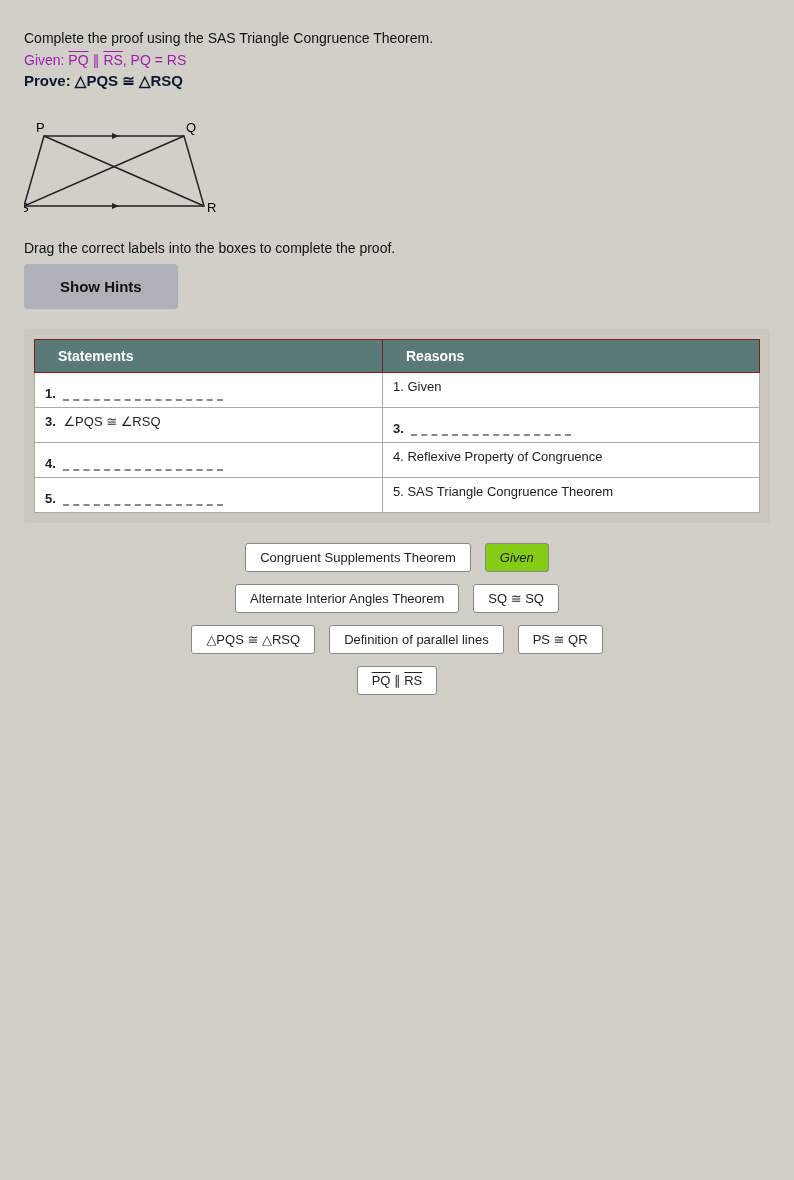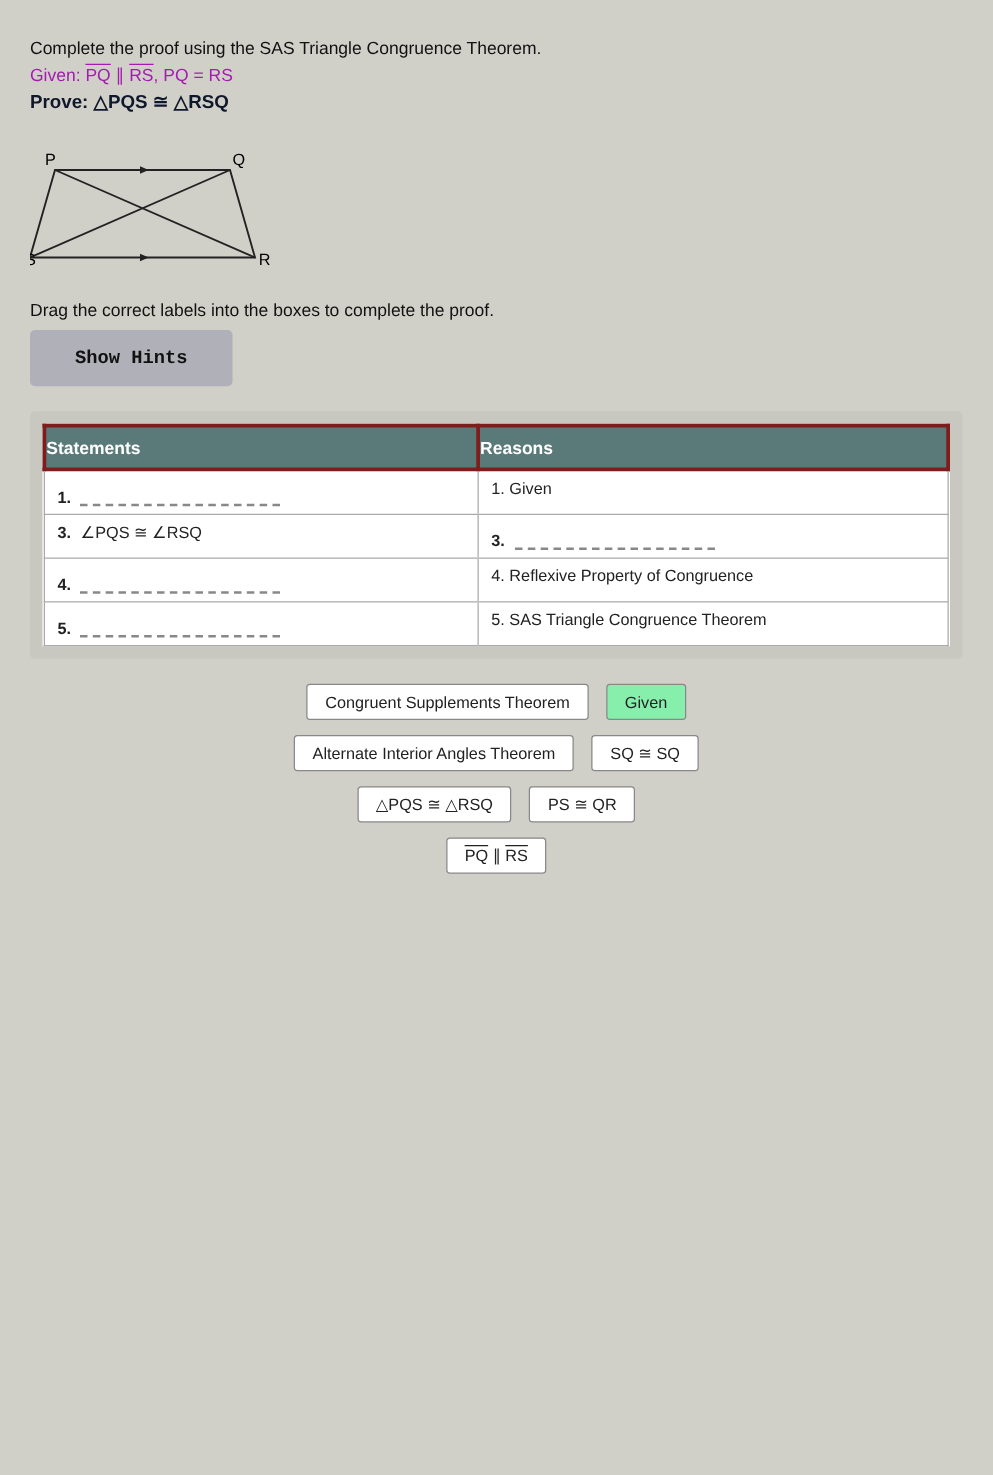--- a/index.html
+++ b/index.html
@@ -60,44 +60,43 @@
       background: #b0b0b8;
       border: none;
       border-radius: 4px;
       padding: 14px 36px;
       font-size: 15px;
       font-weight: bold;
       color: #111;
       cursor: pointer;
       margin-bottom: 20px;
       display: inline-block;
-      font-family: Liberation Mono, monospace;
     }
 
     .proof-table-wrapper {
       background: #c8c7c0;
       border-radius: 4px;
       padding: 10px;
       margin-bottom: 20px;
     }
 
     .proof-table {
       width: 100%;
       border-collapse: collapse;
       background: white;
     }
 
     .proof-table thead tr th {
       background: #5a7a7a;
       color: white;
       font-size: 14px;
       font-weight: bold;
-      padding: 8px 0;
+      padding: 8px 23px;
       text-align: left;
-      border: 3px solid #7f1d1d;
+      border: 1px solid #7f1d1d;
     }
 
     .proof-table tbody tr td {
       border: 1px solid #aaa;
       padding: 6px 10px;
       vertical-align: top;
       font-size: 13px;
       min-height: 36px;
     }
 
@@ -150,21 +149,21 @@
     .drag-label {
       background: white;
       border: 1.5px solid #888;
       border-radius: 3px;
       padding: 6px 14px;
       font-size: 13px;
       cursor: grab;
       white-space: nowrap;
     }
 
-    .given-label { background: #86efac; }
+    .given-label { background: #84cc16; font-style: italic; }
   </style>
 </head>
 <body>
 
 
 
 
 <div class="page-header">
   
 </div>
@@ -274,20 +273,21 @@
   <div class="drag-row">
     <div class="drag-label">Congruent Supplements Theorem</div>
     <div class="drag-label given-label">Given</div>
   </div>
   <div class="drag-row">
     <div class="drag-label">Alternate Interior Angles Theorem</div>
     <div class="drag-label">SQ ≅ SQ</div>
   </div>
   <div class="drag-row">
     <div class="drag-label">△PQS ≅ △RSQ</div>
+    <div class="drag-label">Definition of parallel lines</div>
     <div class="drag-label">PS ≅ QR</div>
   </div>
   <div class="drag-row">
     <div class="drag-label">
       <span class="overline">PQ</span> ∥ <span class="overline">RS</span>
     </div>
   </div>
 </div>
 
 

